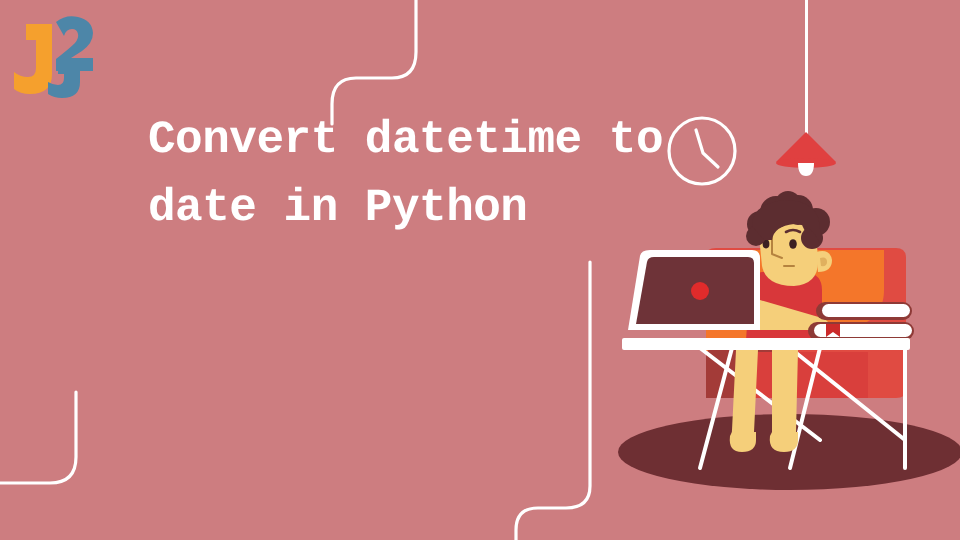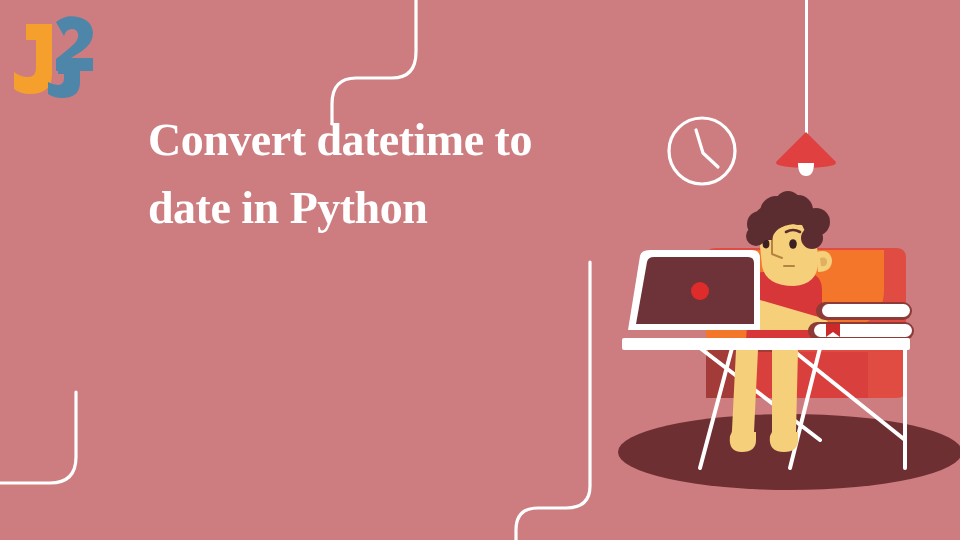--- a/index.html
+++ b/index.html
@@ -30,21 +30,21 @@
     top: 6px;
     width: 96px;
     height: 96px;
   }
   #title {
     position: absolute;
     left: 148px;
     top: 106px;
     width: 540px;
     color: #ffffff;
-    font-family: Liberation Serif, serif;
+    font-family: Liberation Mono, monospace;
     font-weight: bold;
     font-size: 46px;
     line-height: 68px;
     letter-spacing: -0.5px;
     white-space: pre-line;
     text-rendering: geometricPrecision;
   }
 </style>
 </head>
 <body>

